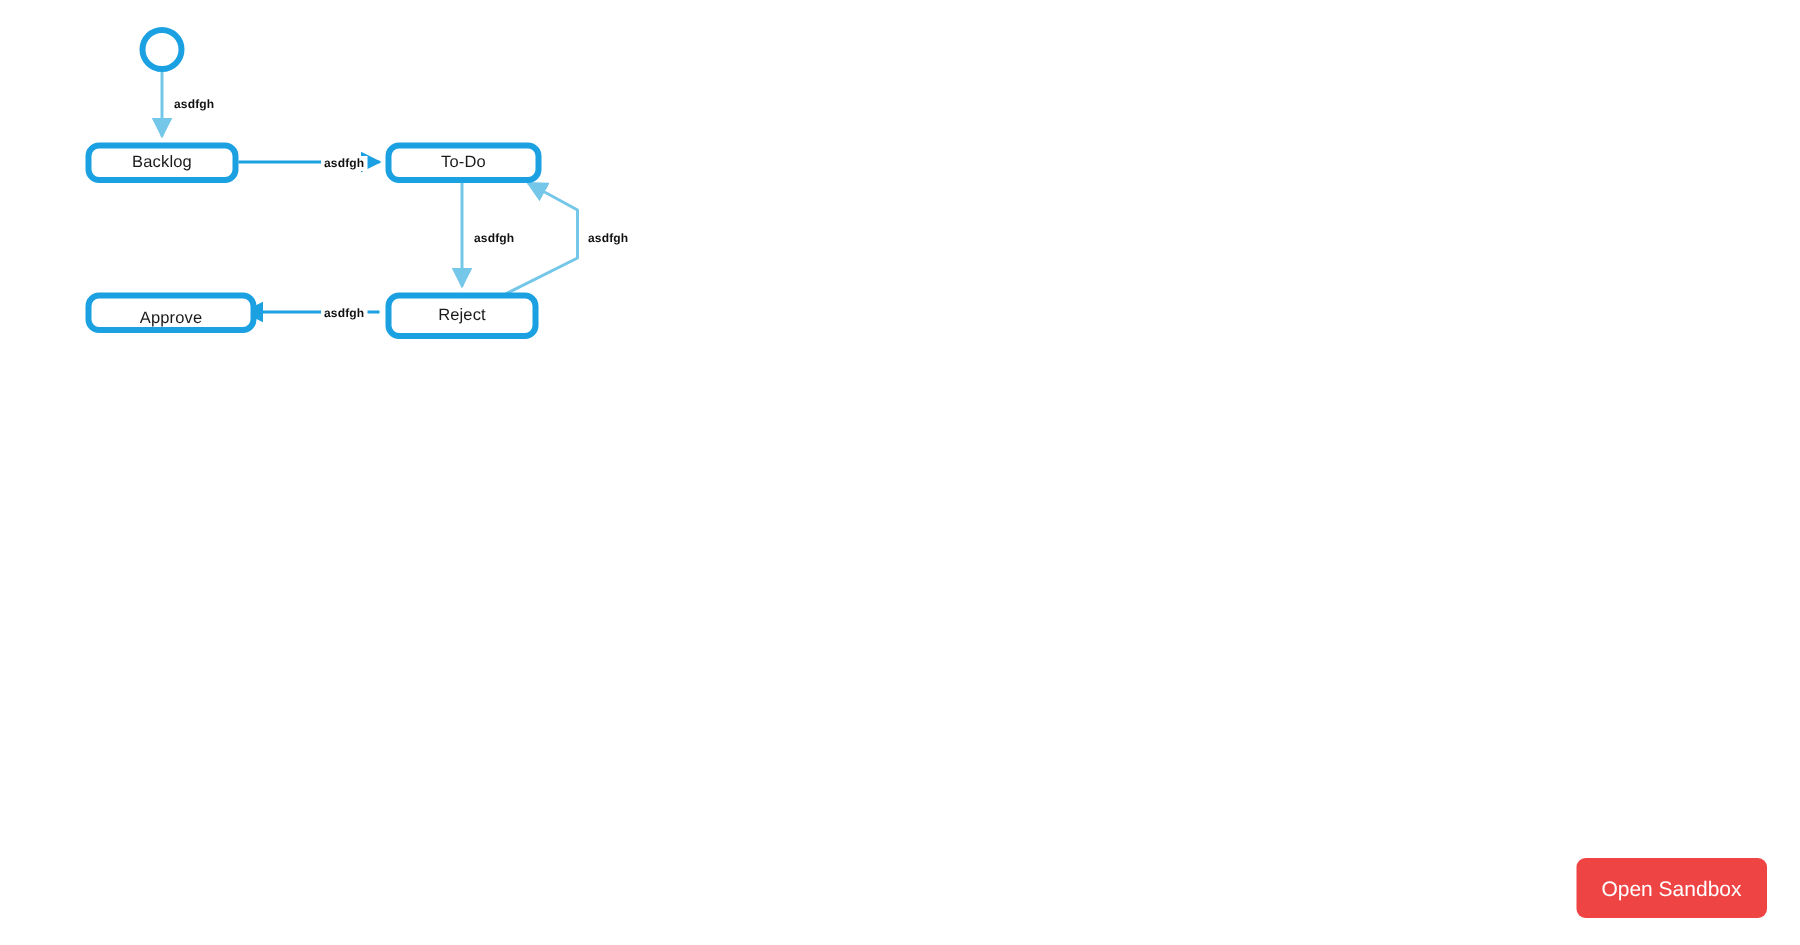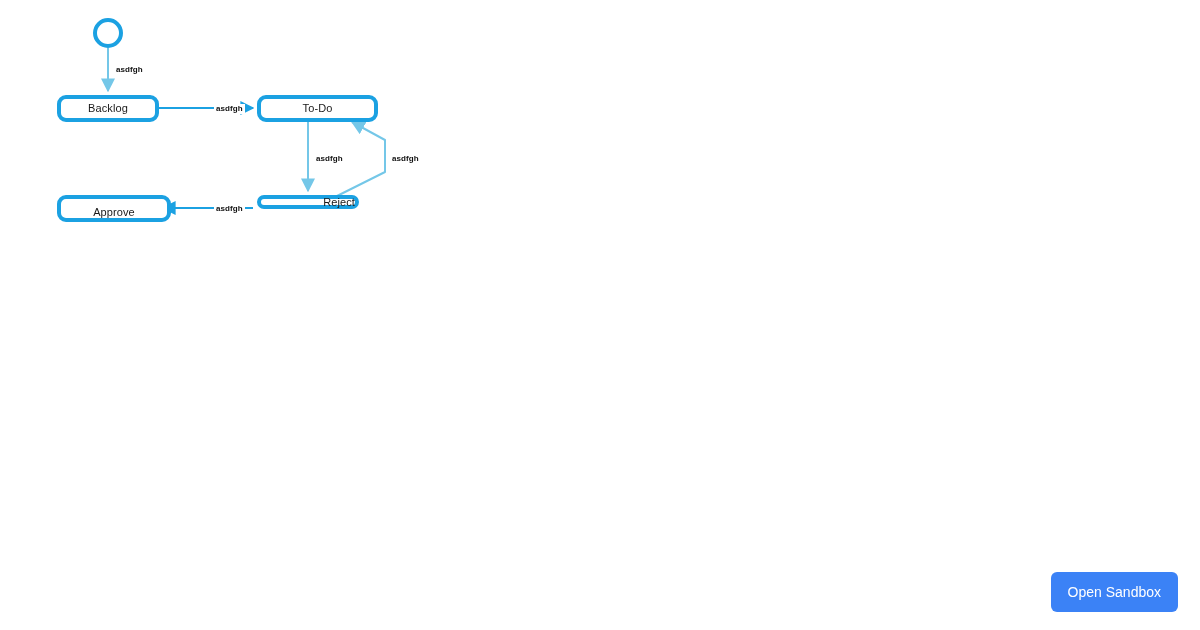--- a/index.html
+++ b/index.html
@@ -72,21 +72,21 @@
     white-space: nowrap;
     letter-spacing: 0.1px;
     margin-left: 20px;
   }
 
   
   #open-sandbox-button {
     position: absolute;
     right: 22px;
     bottom: 18px;
-    background: #3b82f6;
+    background: #ef4444;
     color: #ffffff;
     border: none;
     border-radius: 6px;
     font-family: "Liberation Sans", sans-serif;
     font-size: 14px;
     line-height: 1;
     padding: 13px 17px;
     cursor: pointer;
     white-space: nowrap;
   }
@@ -116,29 +116,29 @@
 
     <path d="M 253 208 L 163 208" stroke="#1BA1E2" stroke-width="2" fill="none" marker-end="url(#arrow-strong)"></path>
   </svg>
 
   <div class="node-start" id="node-start" style="left: 93px; top: 18px; width: 30px; height: 30px;"></div>
 
   <div class="node" id="node-backlog" style="left: 57px; top: 95px; width: 102px; height: 27px;">
     <span>Backlog</span>
   </div>
 
-  <div class="node" id="node-todo" style="left: 257px; top: 95px; width: 121px; height: 27px;">
+  <div class="node" id="node-todo" style="left: 257px; top: 95px; width: 104px; height: 27px;">
     <span>To-Do</span>
   </div>
 
   <div class="node" id="node-approve" style="left: 57px; top: 195px; width: 114px; height: 27px; align-items: flex-end;">
     <span>Approve</span>
   </div>
 
-  <div class="node" id="node-reject" style="left: 257px; top: 195px; width: 102px; height: 14px; justify-content: flex-end;">
+  <div class="node" id="node-reject" style="left: 257px; top: 195px; width: 102px; height: 31px;">
     <span>Reject</span>
   </div>
 
   <div class="edge-label" id="label-e-start-backlog" style="left: 94px; top: 65px;">asdfgh</div>
   <div class="edge-label" id="label-e-backlog-todo" style="left: 194px; top: 104px;">asdfgh</div>
   <div class="edge-label" id="label-e-todo-reject" style="left: 294px; top: 154px;">asdfgh</div>
   <div class="edge-label" id="label-e-reject-todo" style="left: 370px; top: 154px;">asdfgh</div>
   <div class="edge-label" id="label-e-reject-approve" style="left: 194px; top: 204px;">asdfgh</div>
 
   <button id="open-sandbox-button">Open Sandbox</button>

